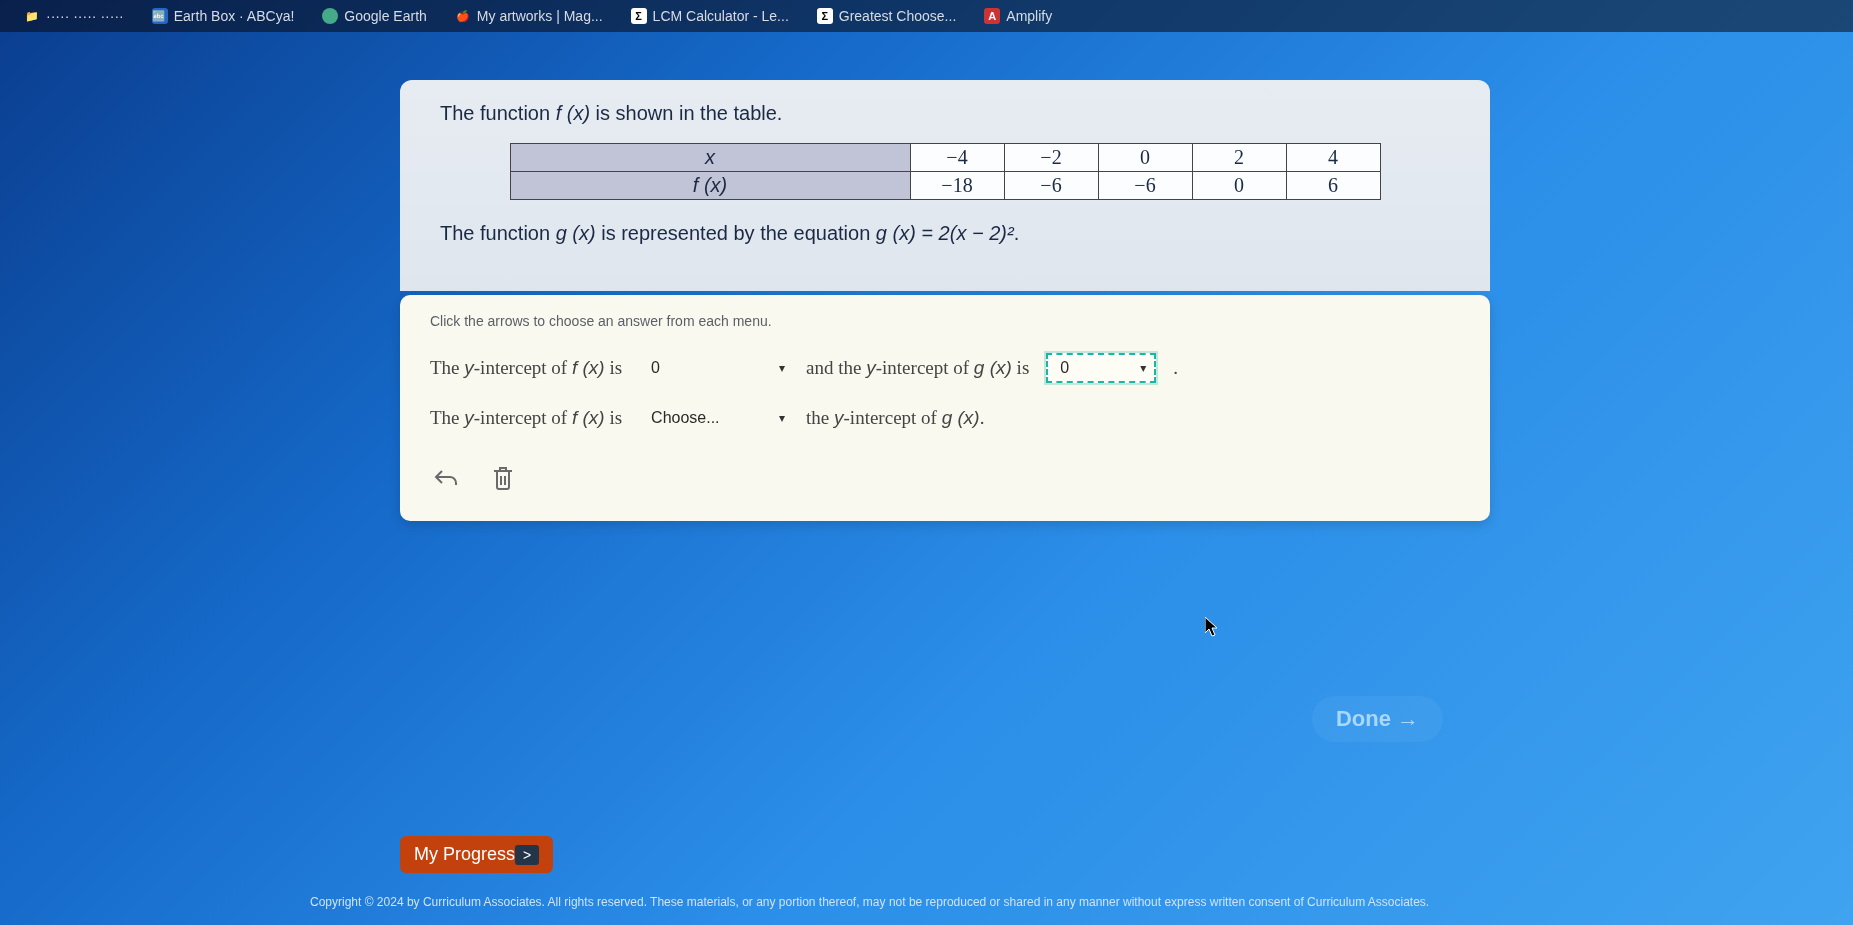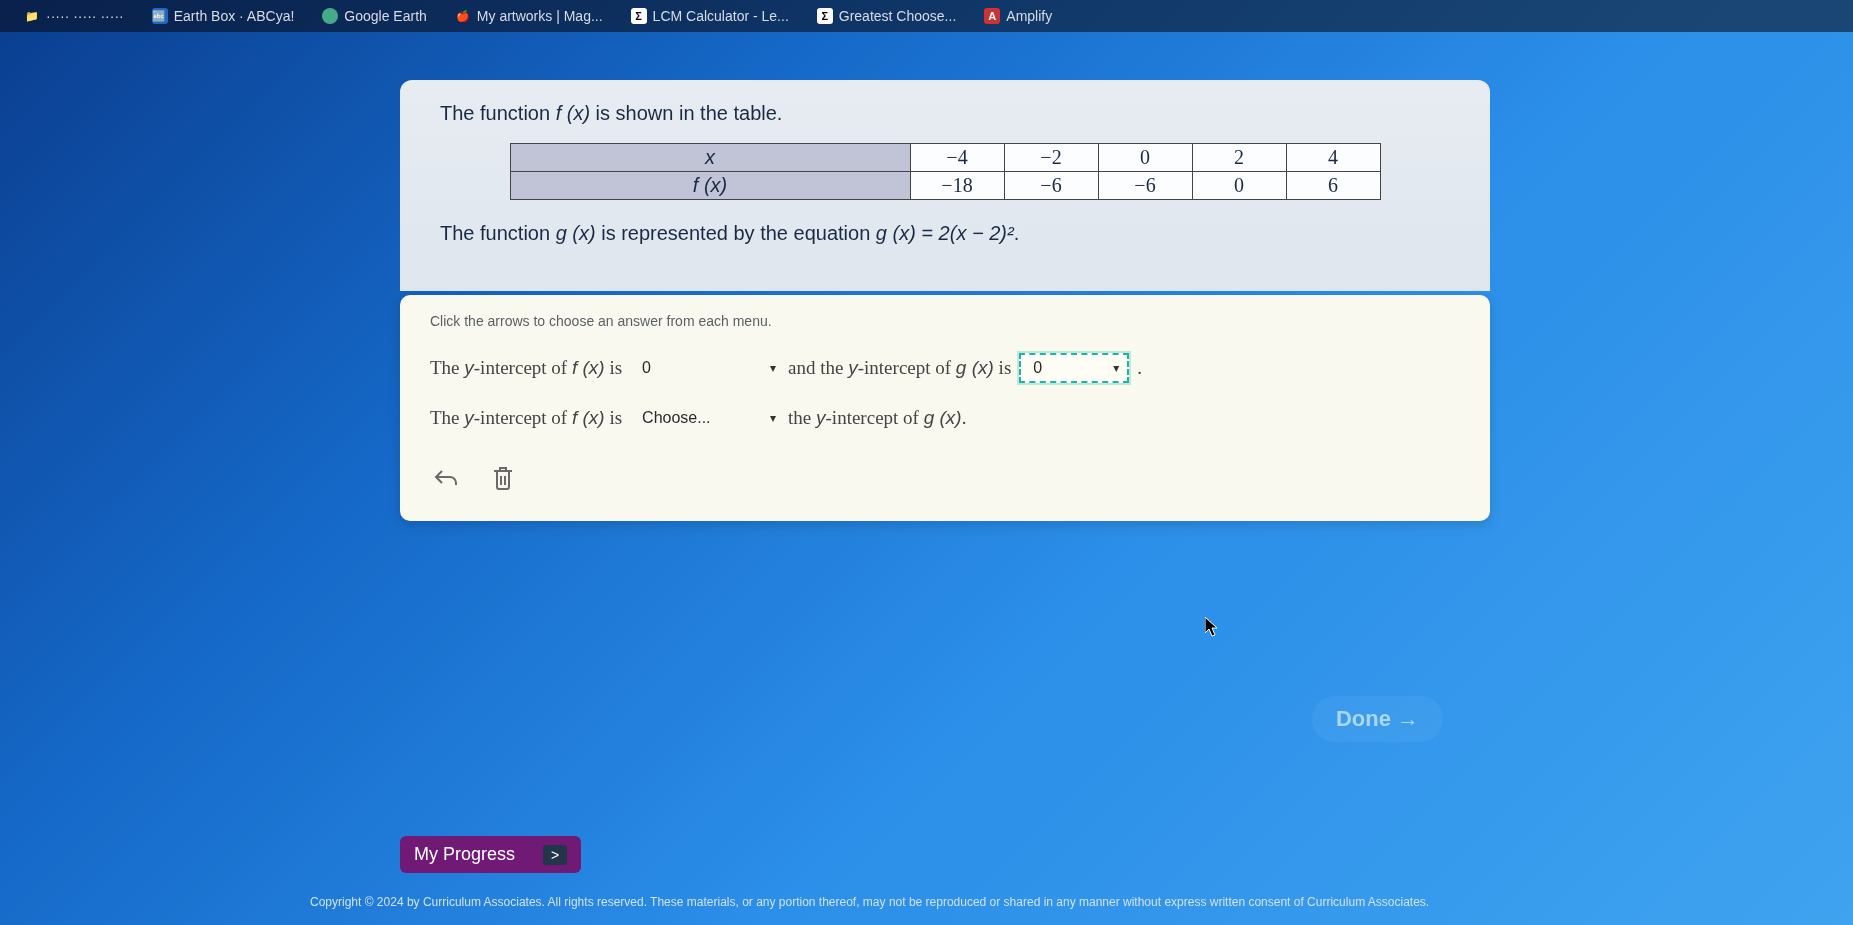--- a/index.html
+++ b/index.html
@@ -33,42 +33,42 @@
     }
     .ftable .hdr { background:#c1c3d6; font-style:italic; width:400px; }
     .ftable .val { background:#fbfdff; width:94px; }
     .mi { font-family:Liberation Sans, sans-serif; font-style:italic; }
     .card2 {
       background:#faf9f0; border-radius:10px; margin-top:4px;
       padding: 18px 30px 26px 30px; color:#3a3a3a;
       box-shadow: 0 4px 12px rgba(0,0,0,.15);
     }
     .card2 .instr { font-size:14px; color:#5b5f66; margin-bottom:24px; }
-    .row { display:flex; align-items:center; gap:8px; margin: 10px 0 20px 0; font-size:19px; font-family:'Times New Roman',serif; }
+    .row { display:flex; align-items:center; gap:17px; margin: 10px 0 20px 0; font-size:19px; font-family:'Times New Roman',serif; }
     .row .lab { color:#444; }
     .dd {
       font-family: Arial, sans-serif; font-size:16px; color:#2a2a2a;
       border:1px solid #888; background:#fefdf5; padding:4px 28px 4px 12px;
       position:relative; display:inline-flex; align-items:center; min-width:110px; height:30px;
     }
     .dd.sel { border:2px dashed #19b5a5; box-shadow:0 0 0 2px rgba(25,181,165,.25); }
     .dd::after { content:'▾'; position:absolute; right:8px; color:#333; font-size:12px; }
     .dd.none { border:none; background:transparent; min-width:150px; }
     .dd.none::after { right:4px; }
     .tools { display:flex; gap:22px; margin-top:28px; }
     .tool { width:34px; height:34px; display:flex; align-items:center; justify-content:center; color:#6a6a6a; cursor:pointer; }
     .done {
       position:absolute; right:410px; top:696px;
       color:#a9d7ff; font-size:22px; font-weight:600;
       background: rgba(255,255,255,.05); padding:10px 24px; border-radius:24px;
     }
     .myprog {
       position:absolute; left:400px; bottom:52px;
-      background:#701a75; color:#fff; font-size:18px; padding:8px 14px;
-      border-radius:6px; display:flex; align-items:center; gap:28px;
+      background:#c2410c; color:#fff; font-size:18px; padding:8px 14px;
+      border-radius:6px; display:flex; align-items:center; gap:0;
     }
     .myprog .ar { background:#233549; padding:2px 8px; border-radius:3px; font-size:14px; }
     .copyright {
       position:absolute; left:310px; bottom:16px; right:40px;
       color:#cfe2f6; font-size:12px;
     }
     .cursor {
       position:absolute; left:1205px; top:617px; width:16px; height:20px;
       pointer-events:none;
     }

